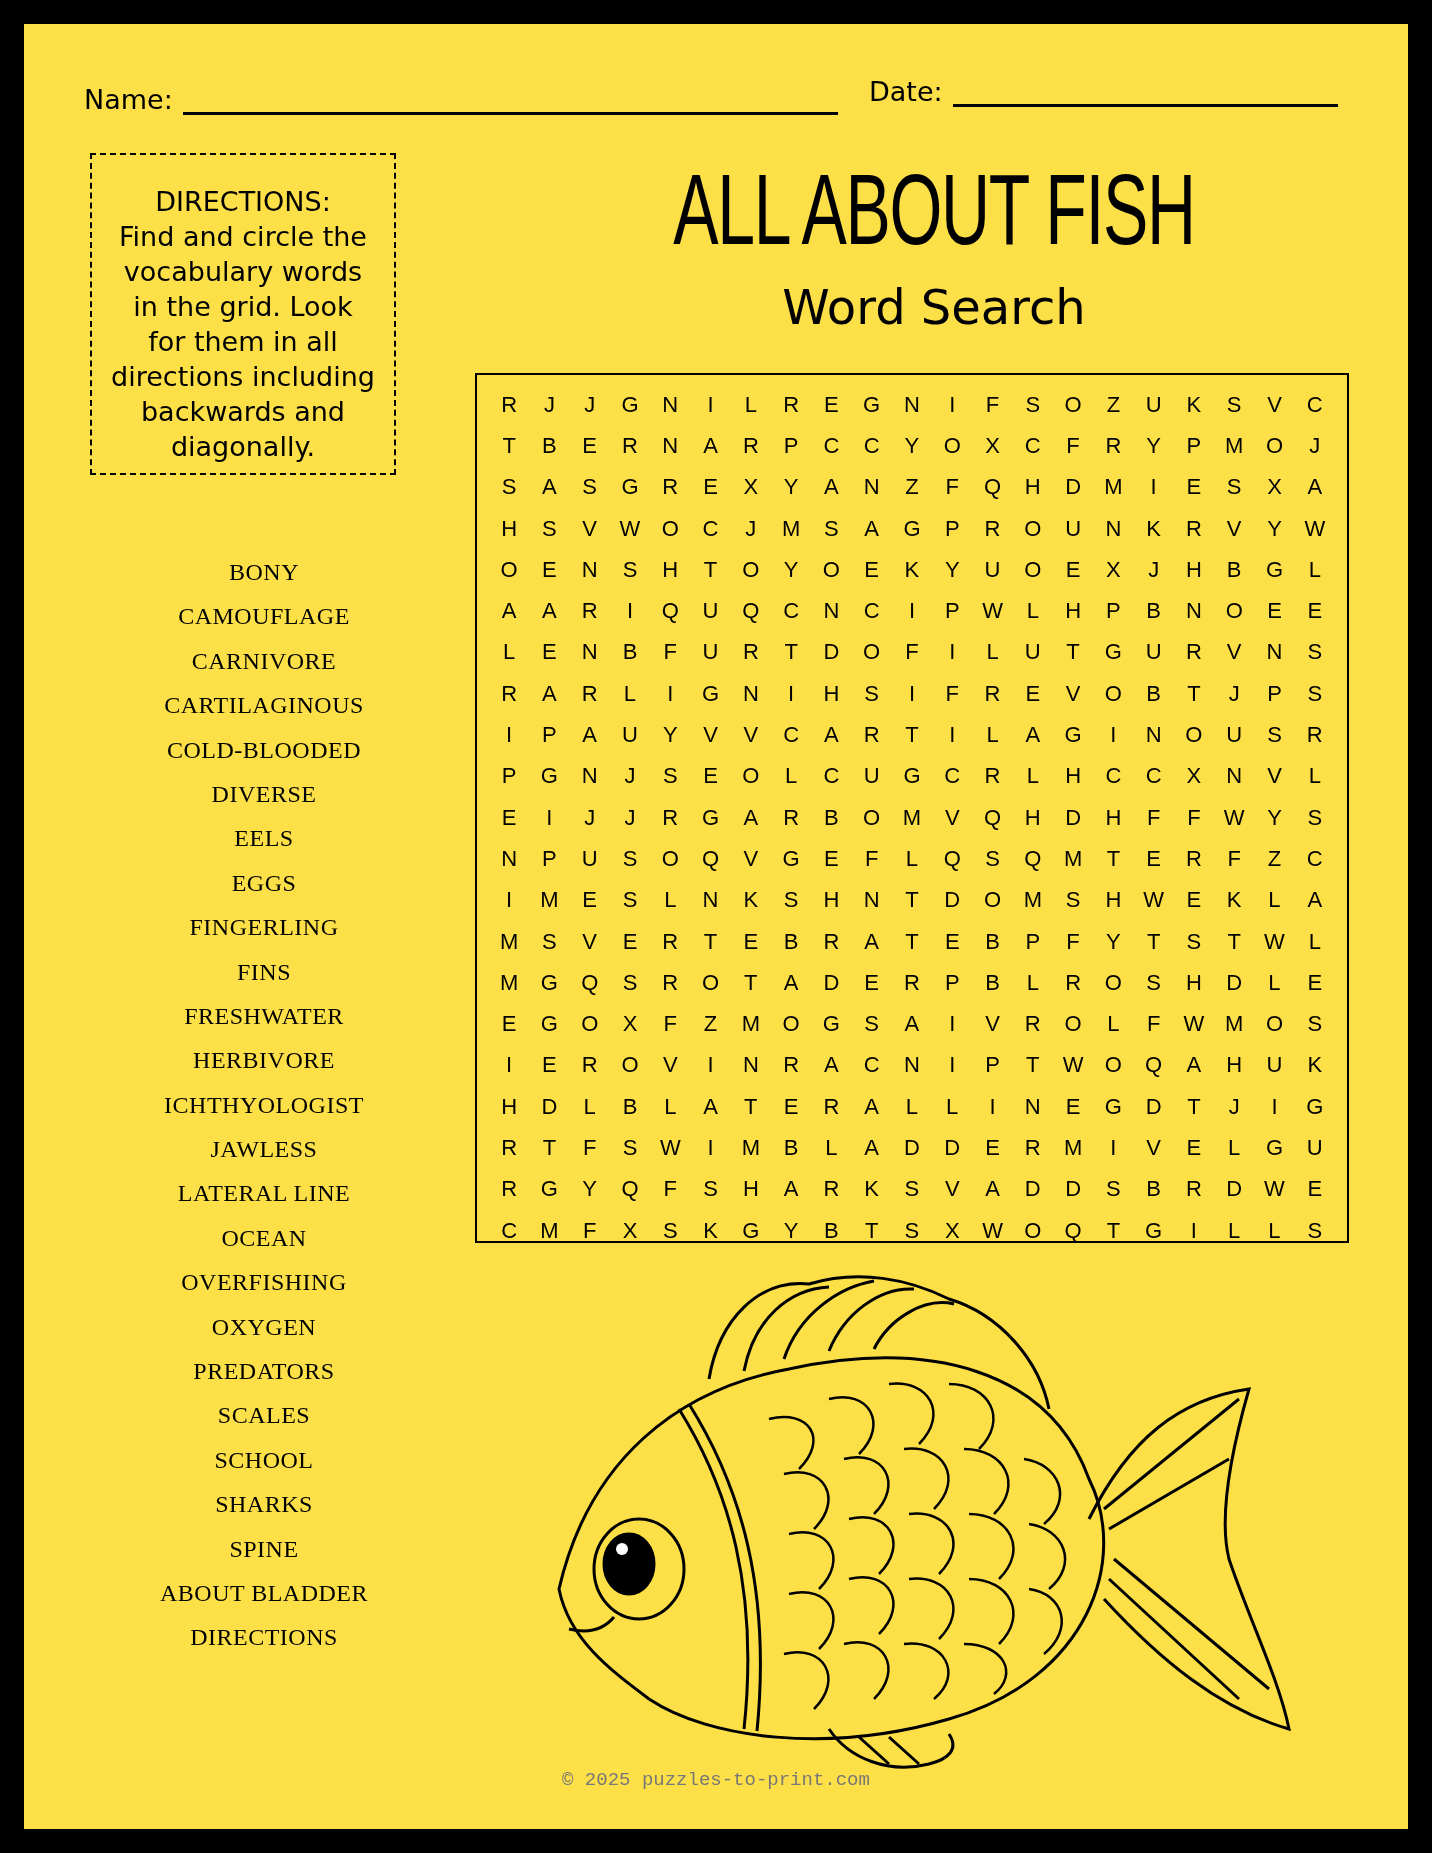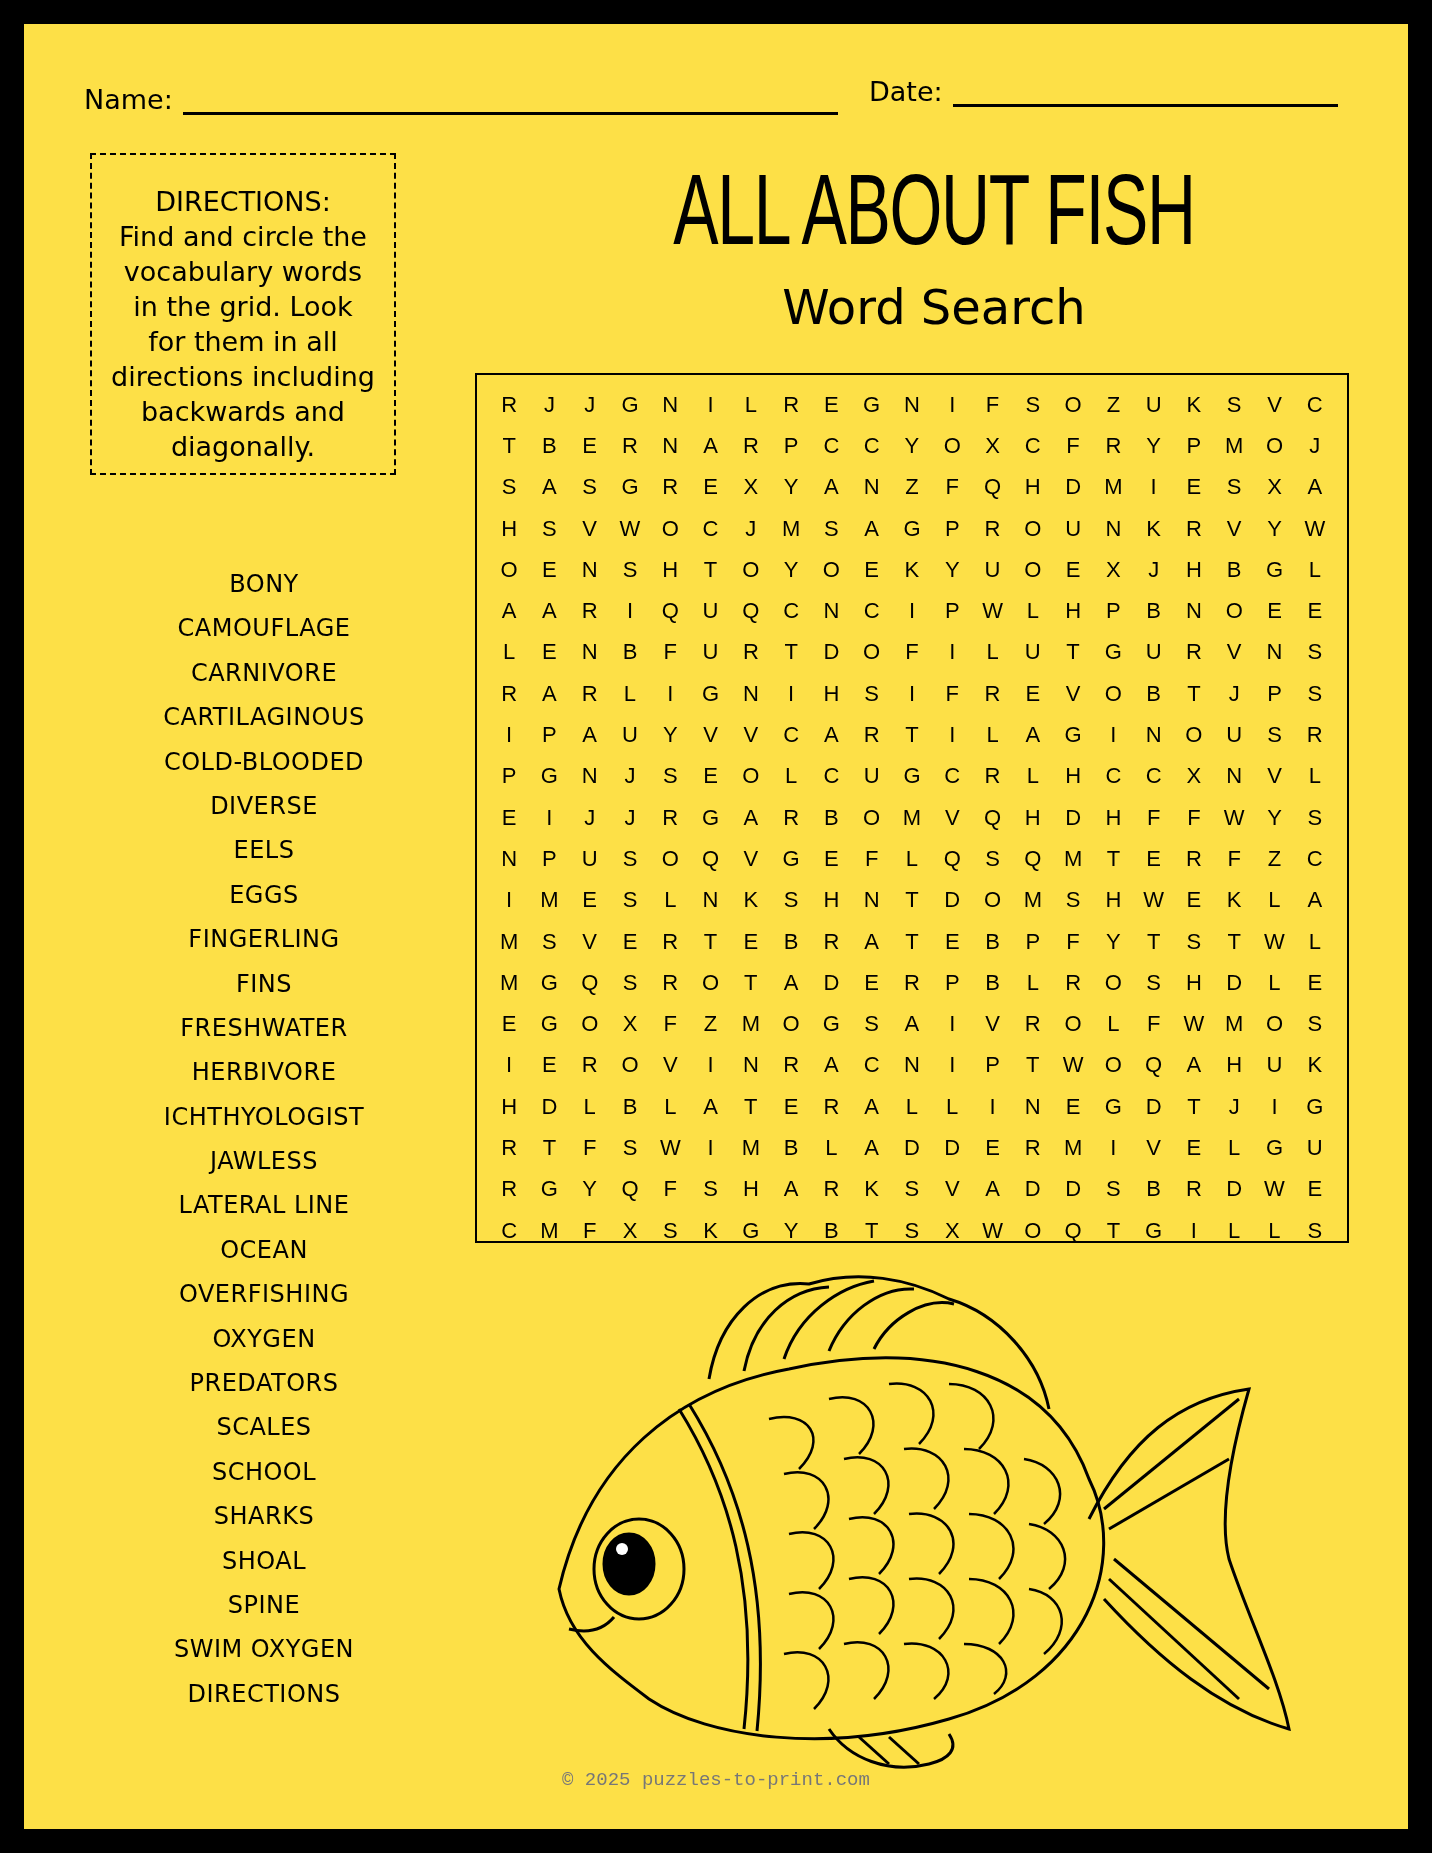--- a/index.html
+++ b/index.html
@@ -51,23 +51,24 @@
       font-weight: 400;
     }
     .subtitle {
       position: absolute; left: 410px; top: 255px; width: 1000px;
       text-align: center;
       font-size: 48px; line-height: 56px;
       font-family: "DejaVu Sans", sans-serif;
     }
 
     .word-list {
-      position: absolute; left: 80px; top: 538px; width: 320px;
+      position: absolute; left: 80px; top: 526px; width: 320px;
       list-style: none; margin: 0; padding: 0;
       text-align: center;
+      font-family: Liberation Serif, serif;
     }
     .word-list li {
       font-size: 24px; line-height: 44.4px; height: 44.4px;
       letter-spacing: 0.5px;
     }
 
     .grid {
       position: absolute; left: 451px; top: 349px;
       width: 874px; height: 870px;
       border: 2px solid #000;
@@ -139,23 +140,22 @@
       <li>ICHTHYOLOGIST</li>
       <li>JAWLESS</li>
       <li>LATERAL LINE</li>
       <li>OCEAN</li>
       <li>OVERFISHING</li>
       <li>OXYGEN</li>
       <li>PREDATORS</li>
       <li>SCALES</li>
       <li>SCHOOL</li>
       <li>SHARKS</li>
-      <li>SHOAL</li>
       <li>SPINE</li>
-      <li>SWIM OXYGEN</li>
+      <li>ABOUT BLADDER</li>
       <li>DIRECTIONS</li>
     </ul>
 
   <div class="grid" id="grid">
       <div class="grid-row">
         <span class="cell">R</span>
         <span class="cell">J</span>
         <span class="cell">J</span>
         <span class="cell">G</span>
         <span class="cell">N</span>

